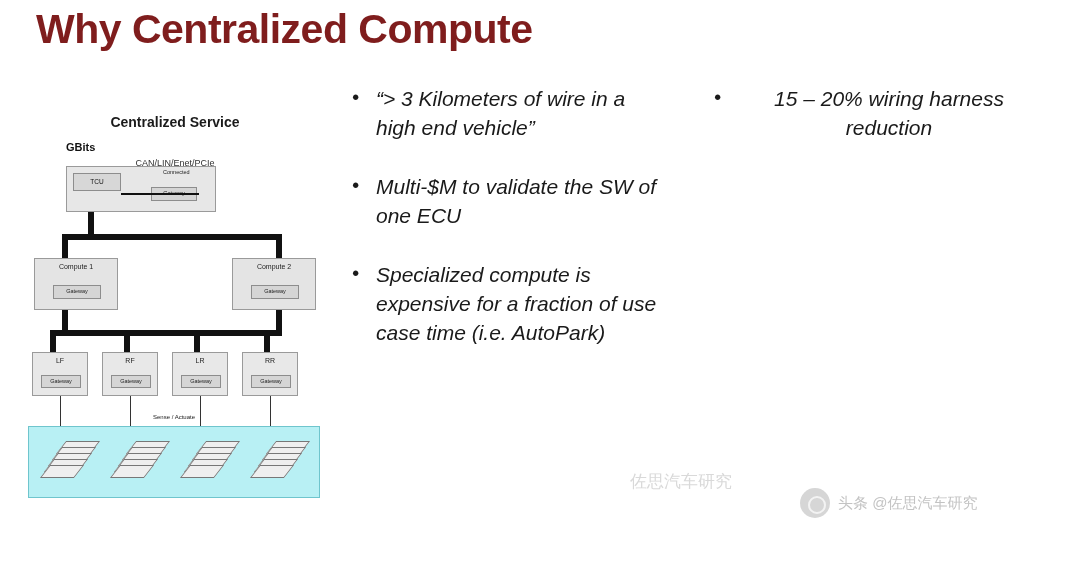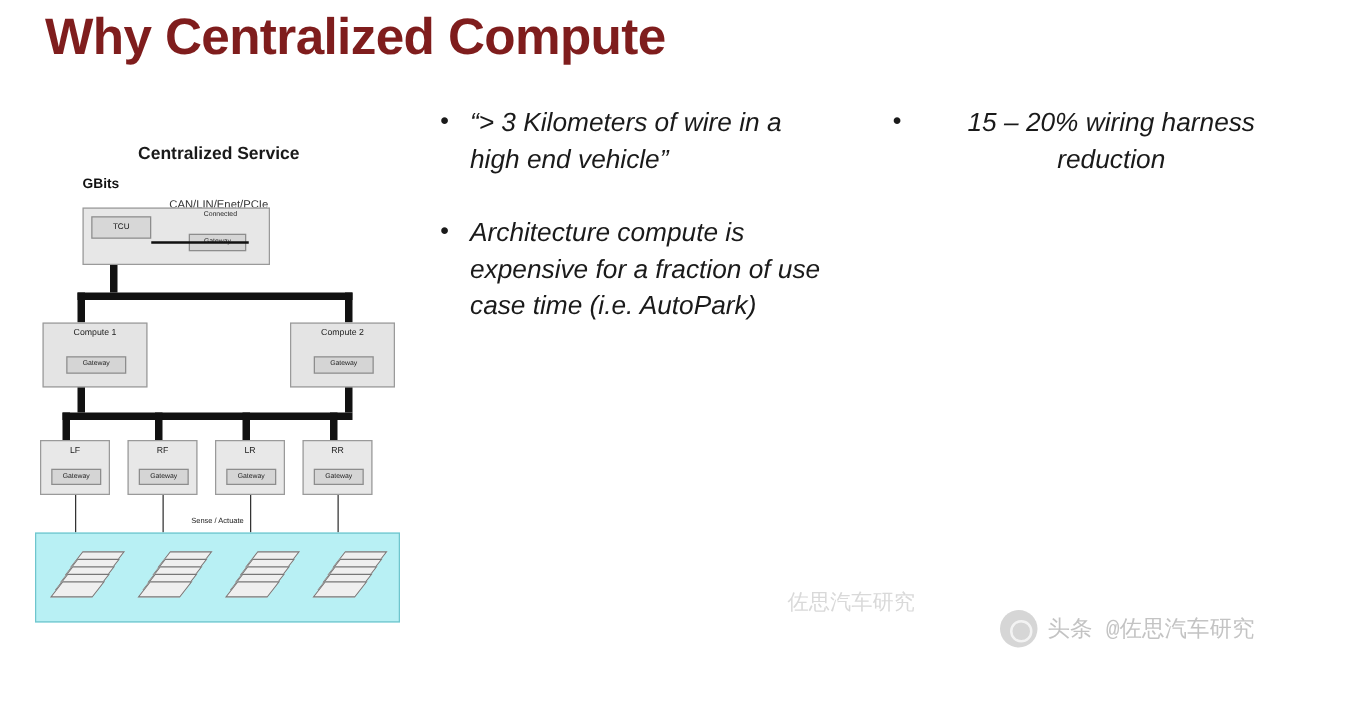--- a/index.html
+++ b/index.html
@@ -238,23 +238,23 @@
     content: "";
     position: absolute;
     left: 8px;
     top: 8px;
     width: 14px;
     height: 14px;
     border-radius: 50%;
     border: 2px solid #f2f2f2;
   }
   .wm-text {
-    font-size: 18px;
+    font-size: 15px;
     color: #b9b9b9;
-    font-family: Liberation Mono, monospace;
+    font-family: Liberation Sans, sans-serif;
   }
   .wm-ghost {
     position: absolute;
     left: 630px;
     top: 470px;
     font-size: 17px;
     color: #d9d9d9;
     font-family: "DejaVu Sans", sans-serif;
   }
 </style>
@@ -353,21 +353,22 @@
         <div class="card" style="left:10px; top:12px;"></div>
         <div class="card" style="left:6px; top:18px;"></div>
         <div class="card" style="left:2px; top:24px;"></div>
       </div>
     </div>
   </div>
 
   <div class="col col-mid">
     <ul class="bullets">
       <li>“&gt; 3 Kilometers of wire in a high end vehicle”</li>
-      <li>Architecture compute is expensive for a fraction of use case time (i.e. AutoPark)</li>
+      <li>Multi-$M to validate the SW of one ECU</li>
+      <li>Specialized compute is expensive for a fraction of use case time (i.e. AutoPark)</li>
     </ul>
   </div>
 
   <div class="col col-right">
     <ul class="bullets">
       <li>15 – 20% wiring harness reduction</li>
     </ul>
   </div>
 
   <div class="wm-ghost">佐思汽车研究</div>

